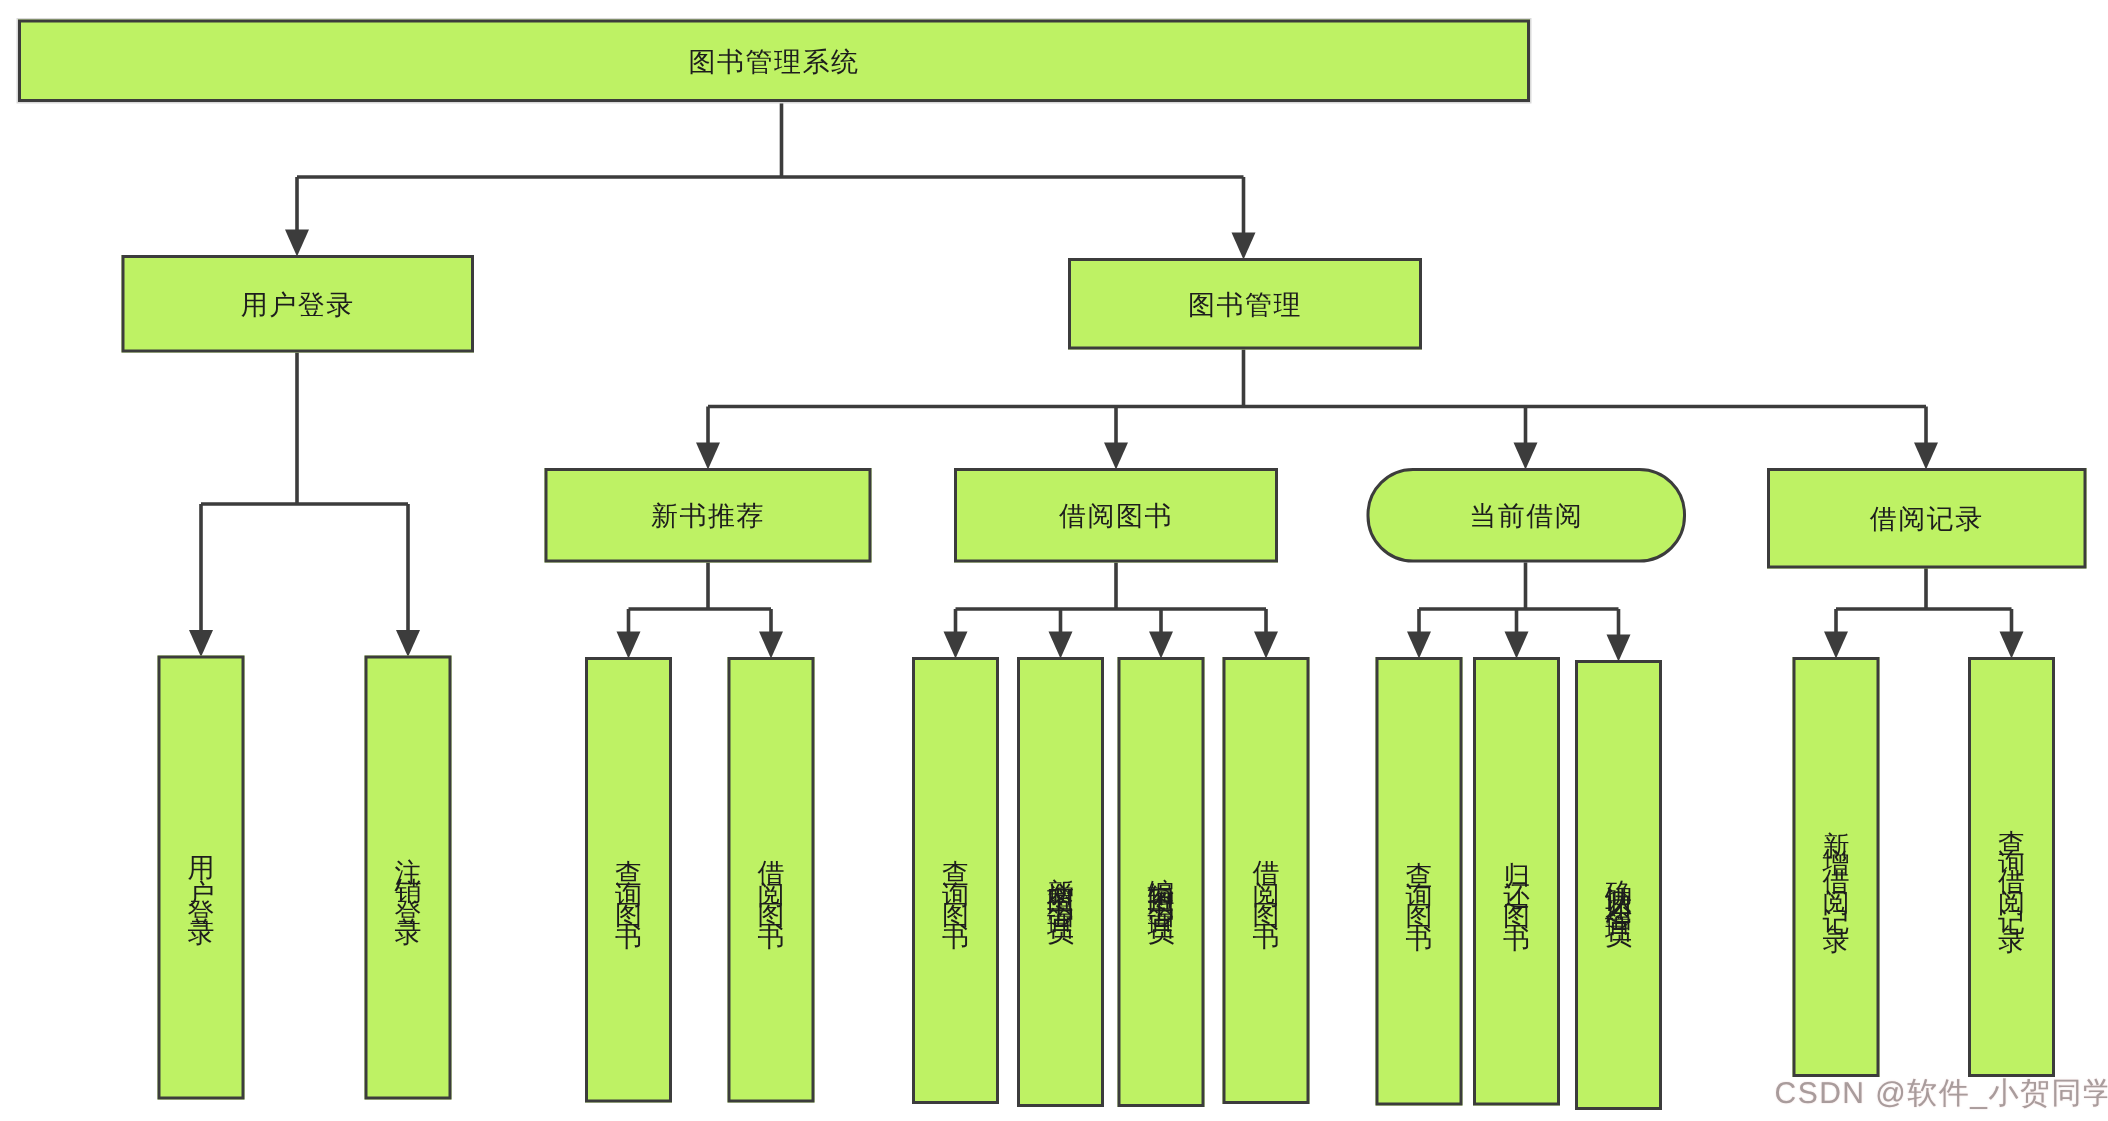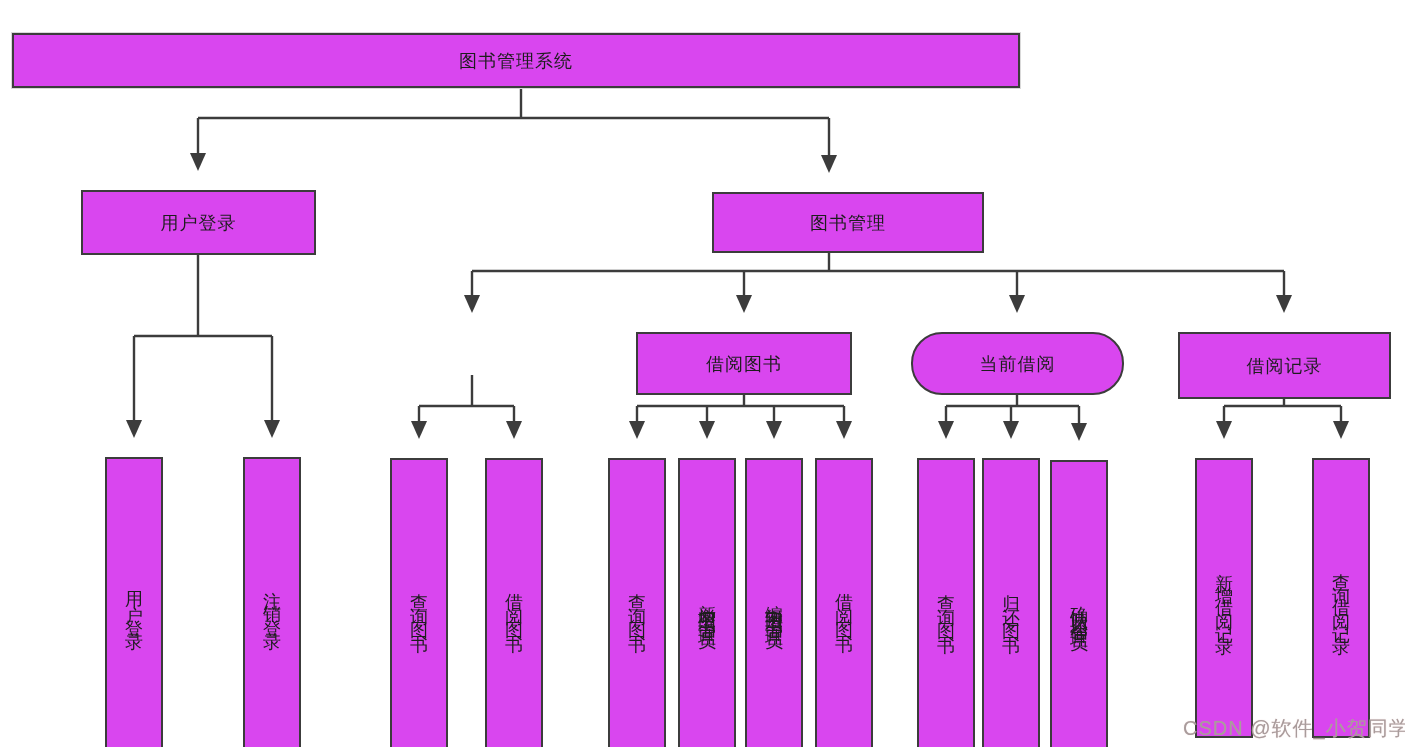--- a/index.html
+++ b/index.html
@@ -7,28 +7,27 @@
     position:relative;
     width:1405px;height:747px;
     background:#ffffff;
     font-family:"Liberation Sans","DejaVu Sans",sans-serif;
     overflow:hidden;
   }
   .connectors{position:absolute;left:0;top:0;z-index:0;}
   .node{
     position:absolute;
     box-sizing:border-box;
-    background:#d946ef;
+    background:#bef264;
     border:2px solid #3c3c3c;
     color:#1d1d1d;
     display:flex;align-items:center;justify-content:center;
     z-index:1;
     font-size:18px;
     letter-spacing:1px;
-    margin-top:20px;
   }
   .node.root{border-width:2px;box-shadow:0 0 0 1px #d9d9d9;}
   .vbox{padding:4px 0;}
   .vbox .vtext{
     writing-mode:vertical-rl;
     text-orientation:mixed;
     line-height:1;
     white-space:nowrap;
   }
   .ls-wide .vtext{letter-spacing:14px;}
@@ -109,31 +108,34 @@
     </g>
   </svg>
 
   <div class="node root" style="left:12px;top:13px;width:1008px;height:55px;">
     <span>图书管理系统</span>
   </div>
 
   <div class="node" style="left:81px;top:170px;width:235px;height:65px;">
     <span>用户登录</span>
   </div>
-  <div class="node" style="left:712px;top:172px;width:272px;height:61px;">
+  <div class="node" style="left:712px;top:172px;width:236px;height:61px;">
     <span>图书管理</span>
   </div>
 
   <div class="node vbox ls-wide" style="left:105px;top:437px;width:58px;height:296px;">
     <span class="vtext">用户登录</span>
   </div>
   <div class="node vbox ls-wide" style="left:243px;top:437px;width:58px;height:296px;">
     <span class="vtext">注销登录</span>
   </div>
 
+  <div class="node" style="left:363px;top:312px;width:218px;height:63px;">
+    <span>新书推荐</span>
+  </div>
   <div class="node" style="left:636px;top:312px;width:216px;height:63px;">
     <span>借阅图书</span>
   </div>
   <div class="node" style="left:911px;top:312px;width:213px;height:63px;border-radius:31px;">
     <span>当前借阅</span>
   </div>
   <div class="node" style="left:1178px;top:312px;width:213px;height:67px;">
     <span>借阅记录</span>
   </div>
 

